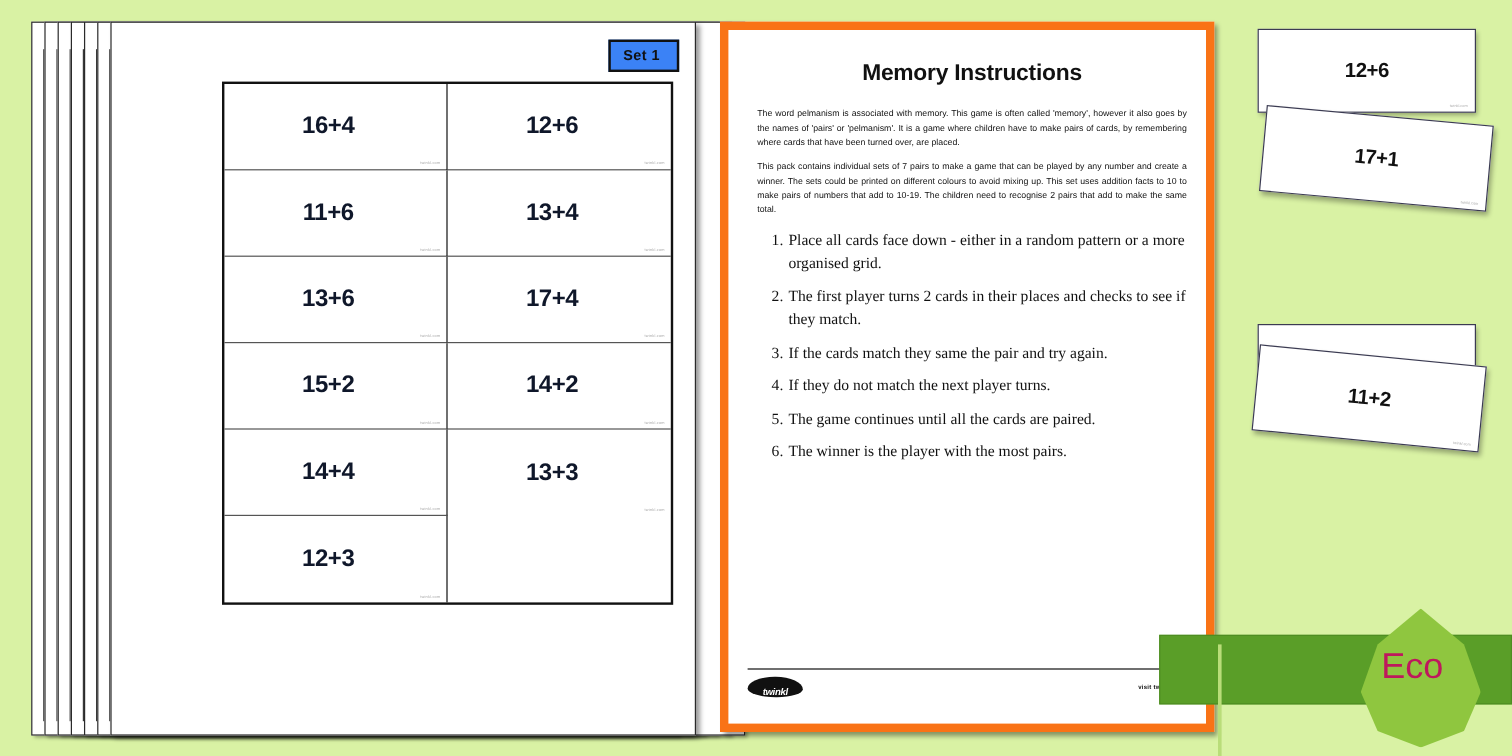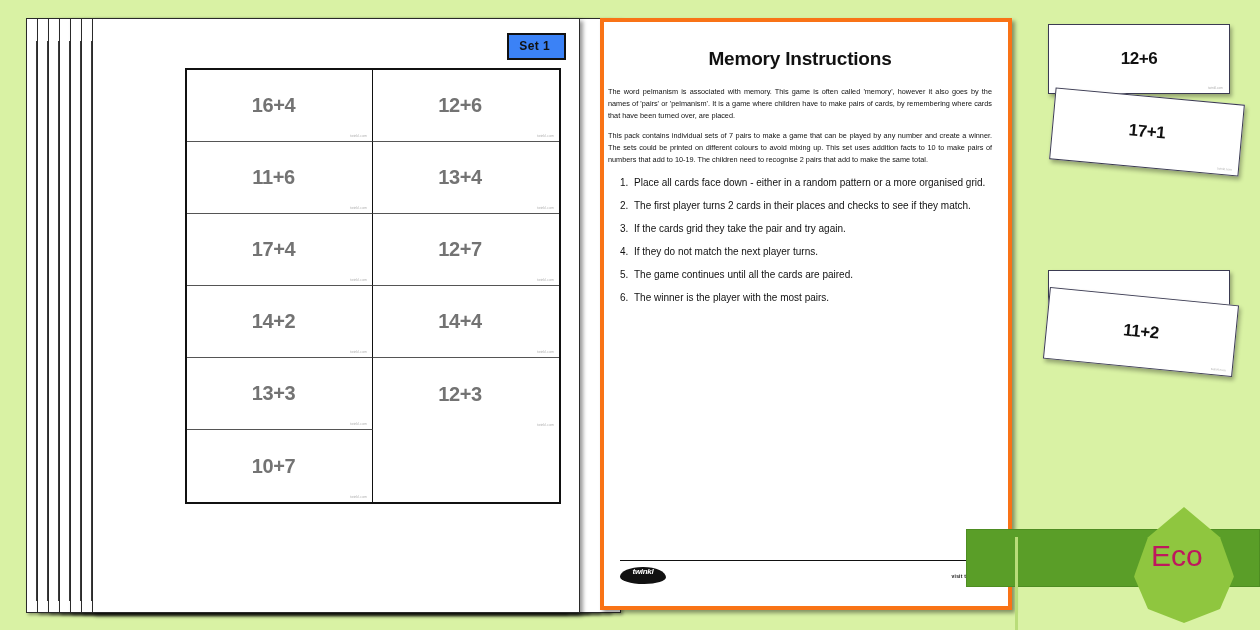--- a/index.html
+++ b/index.html
@@ -85,42 +85,42 @@
     border-bottom: 1px solid #555;
     display: flex;
     align-items: center;
     justify-content: center;
   }
   .card-cell:nth-child(2n) { border-right: none; }
   .card-cell:nth-last-child(-n+2) { border-bottom: none; }
   .card-sum {
     font-size: 20px;
     font-weight: bold;
-    color: #737373;
+    color: #0f172a;
     letter-spacing: -0.4px;
     transform: translateX(-6px);
   }
   .card-wm {
     position: absolute;
     right: 5px; bottom: 3px;
     font-size: 3.2px;
     color: #a9a9a9;
     letter-spacing: .2px;
     white-space: nowrap;
   }
 
   
   #instructions-page {
     position: absolute;
     left: 600px; top: 18px;
     width: 412px; height: 592px;
     background: #ffffff;
-    border: 4px solid #f97316;
+    border: 7px solid #f97316;
     box-shadow: 3px 3px 4px rgba(0,0,0,0.4);
-    padding: 26px 16px 0 4px;
+    padding: 26px 16px 0 24px;
   }
   #instructions-title {
     text-align: center;
     font-size: 19px;
     font-weight: bold;
     color: #111;
     margin-bottom: 16px;
     letter-spacing: -0.2px;
   }
   .instr-para {
@@ -136,26 +136,27 @@
     color: #111;
     margin: 2px 0 5px 0;
   }
   #howto-list {
     list-style: none;
     counter-reset: step;
     padding-left: 12px;
   }
   #howto-list li {
     counter-increment: step;
-    font-size: 10px;
+    font-size: 13px;
     line-height: 1.5;
     color: #111;
     margin-bottom: 8px;
     position: relative;
     padding-left: 14px;
+    font-family: Liberation Serif, serif;
   }
   #howto-list li::before {
     content: counter(step) ".";
     position: absolute;
     left: 0;
   }
 
   #instr-footer {
     position: absolute;
     left: 16px; right: 16px; bottom: 22px;
@@ -164,21 +165,21 @@
     display: flex;
     align-items: center;
     justify-content: space-between;
   }
   #twinkl-logo {
     position: relative;
     width: 46px; height: 17px;
     background: #111;
     border-radius: 50% 50% 48% 52% / 58% 62% 40% 44%;
     display: flex;
-    align-items: flex-start;
+    align-items: flex-end;
     justify-content: center;
   }
   #twinkl-logo span {
     color: #fff;
     font-size: 8px;
     font-weight: bold;
     font-style: italic;
     letter-spacing: -0.3px;
   }
   #footer-url {
@@ -287,58 +288,58 @@
       </div>
       <div class="card-cell">
         <span class="card-sum">11+6</span>
         <span class="card-wm">twinkl.com</span>
       </div>
       <div class="card-cell">
         <span class="card-sum">13+4</span>
         <span class="card-wm">twinkl.com</span>
       </div>
       <div class="card-cell">
+        <span class="card-sum">13+6</span>
+        <span class="card-wm">twinkl.com</span>
+      </div>
+      <div class="card-cell">
         <span class="card-sum">17+4</span>
         <span class="card-wm">twinkl.com</span>
       </div>
       <div class="card-cell">
-        <span class="card-sum">12+7</span>
+        <span class="card-sum">15+2</span>
         <span class="card-wm">twinkl.com</span>
       </div>
       <div class="card-cell">
         <span class="card-sum">14+2</span>
         <span class="card-wm">twinkl.com</span>
       </div>
       <div class="card-cell">
         <span class="card-sum">14+4</span>
         <span class="card-wm">twinkl.com</span>
       </div>
       <div class="card-cell">
         <span class="card-sum">13+3</span>
         <span class="card-wm">twinkl.com</span>
       </div>
       <div class="card-cell">
         <span class="card-sum">12+3</span>
-        <span class="card-wm">twinkl.com</span>
-      </div>
-      <div class="card-cell">
-        <span class="card-sum">10+7</span>
         <span class="card-wm">twinkl.com</span>
       </div>
     </div>
 </div>
 
 <div id="instructions-page">
   <div id="instructions-title">Memory Instructions</div>
   <div class="instr-para">The word pelmanism is associated with memory. This game is often called 'memory', however it also goes by the names of 'pairs' or 'pelmanism'. It is a game where children have to make pairs of cards, by remembering where cards that have been turned over, are placed.</div>
   <div class="instr-para">This pack contains individual sets of 7 pairs to make a game that can be played by any number and create a winner. The sets could be printed on different colours to avoid mixing up. This set uses addition facts to 10 to make pairs of numbers that add to 10-19. The children need to recognise 2 pairs that add to make the same total.</div>
   <ol id="howto-list">
       <li>Place all cards face down - either in a random pattern or a more organised grid.</li>
       <li>The first player turns 2 cards in their places and checks to see if they match.</li>
-      <li>If the cards grid they take the pair and try again.</li>
+      <li>If the cards match they same the pair and try again.</li>
       <li>If they do not match the next player turns.</li>
       <li>The game continues until all the cards are paired.</li>
       <li>The winner is the player with the most pairs.</li>
     </ol>
 
   <div id="instr-footer">
     <div id="twinkl-logo">
       <span>twinkl</span>
     </div>
     <div id="footer-url">visit twinkl.com</div>

